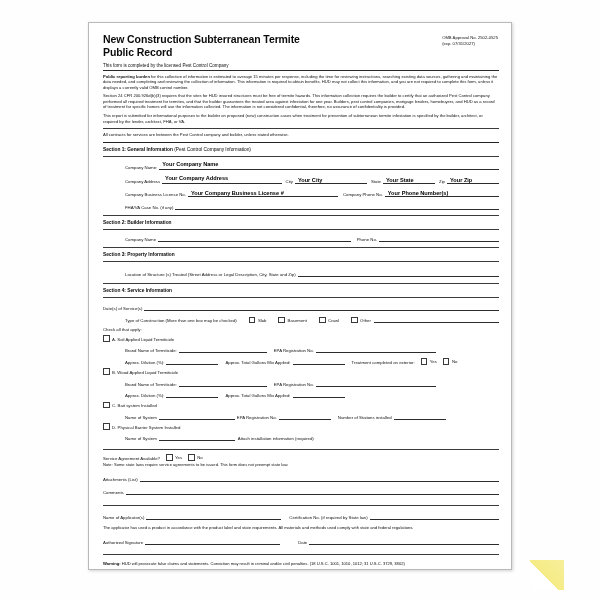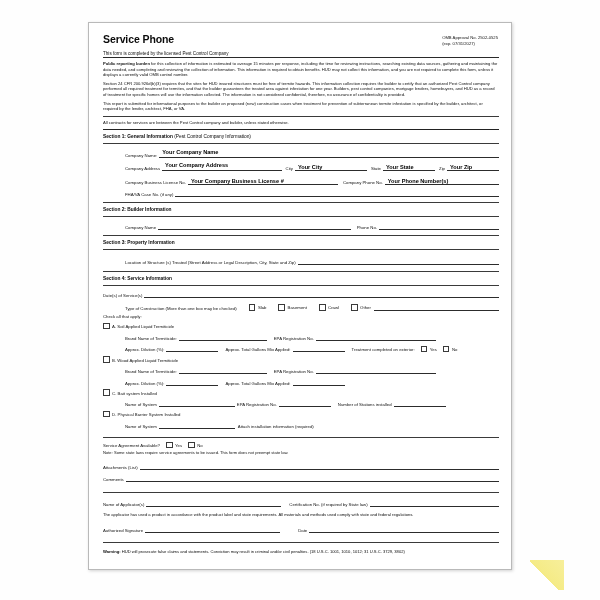--- a/index.html
+++ b/index.html
@@ -97,21 +97,22 @@
   <div class="curl"></div>
 
   <div class="page">
 
     <div class="omb">
       <div>OMB Approval No. 2502-0525</div>
       <div>(exp. 07/31/2027)</div>
     </div>
 
     <div class="title">
-      <div>Service Phone</div>
+      <div>New Construction Subterranean Termite</div>
+      <div>Public Record</div>
     </div>
 
     <div class="subtitle">This form is completed by the licensed Pest Control Company</div>
     <div class="rule"></div>
 
     <div class="para">
       <b>Public reporting burden</b>
       <span id="burden-rest"> for this collection of information is estimated to average 15 minutes per response, including the time for reviewing instructions, searching existing data sources, gathering and maintaining the data needed, and completing and reviewing the collection of information. This information is required to obtain benefits. HUD may not collect this information, and you are not required to complete this form, unless it displays a currently valid OMB control number.</span>
     </div>
 

